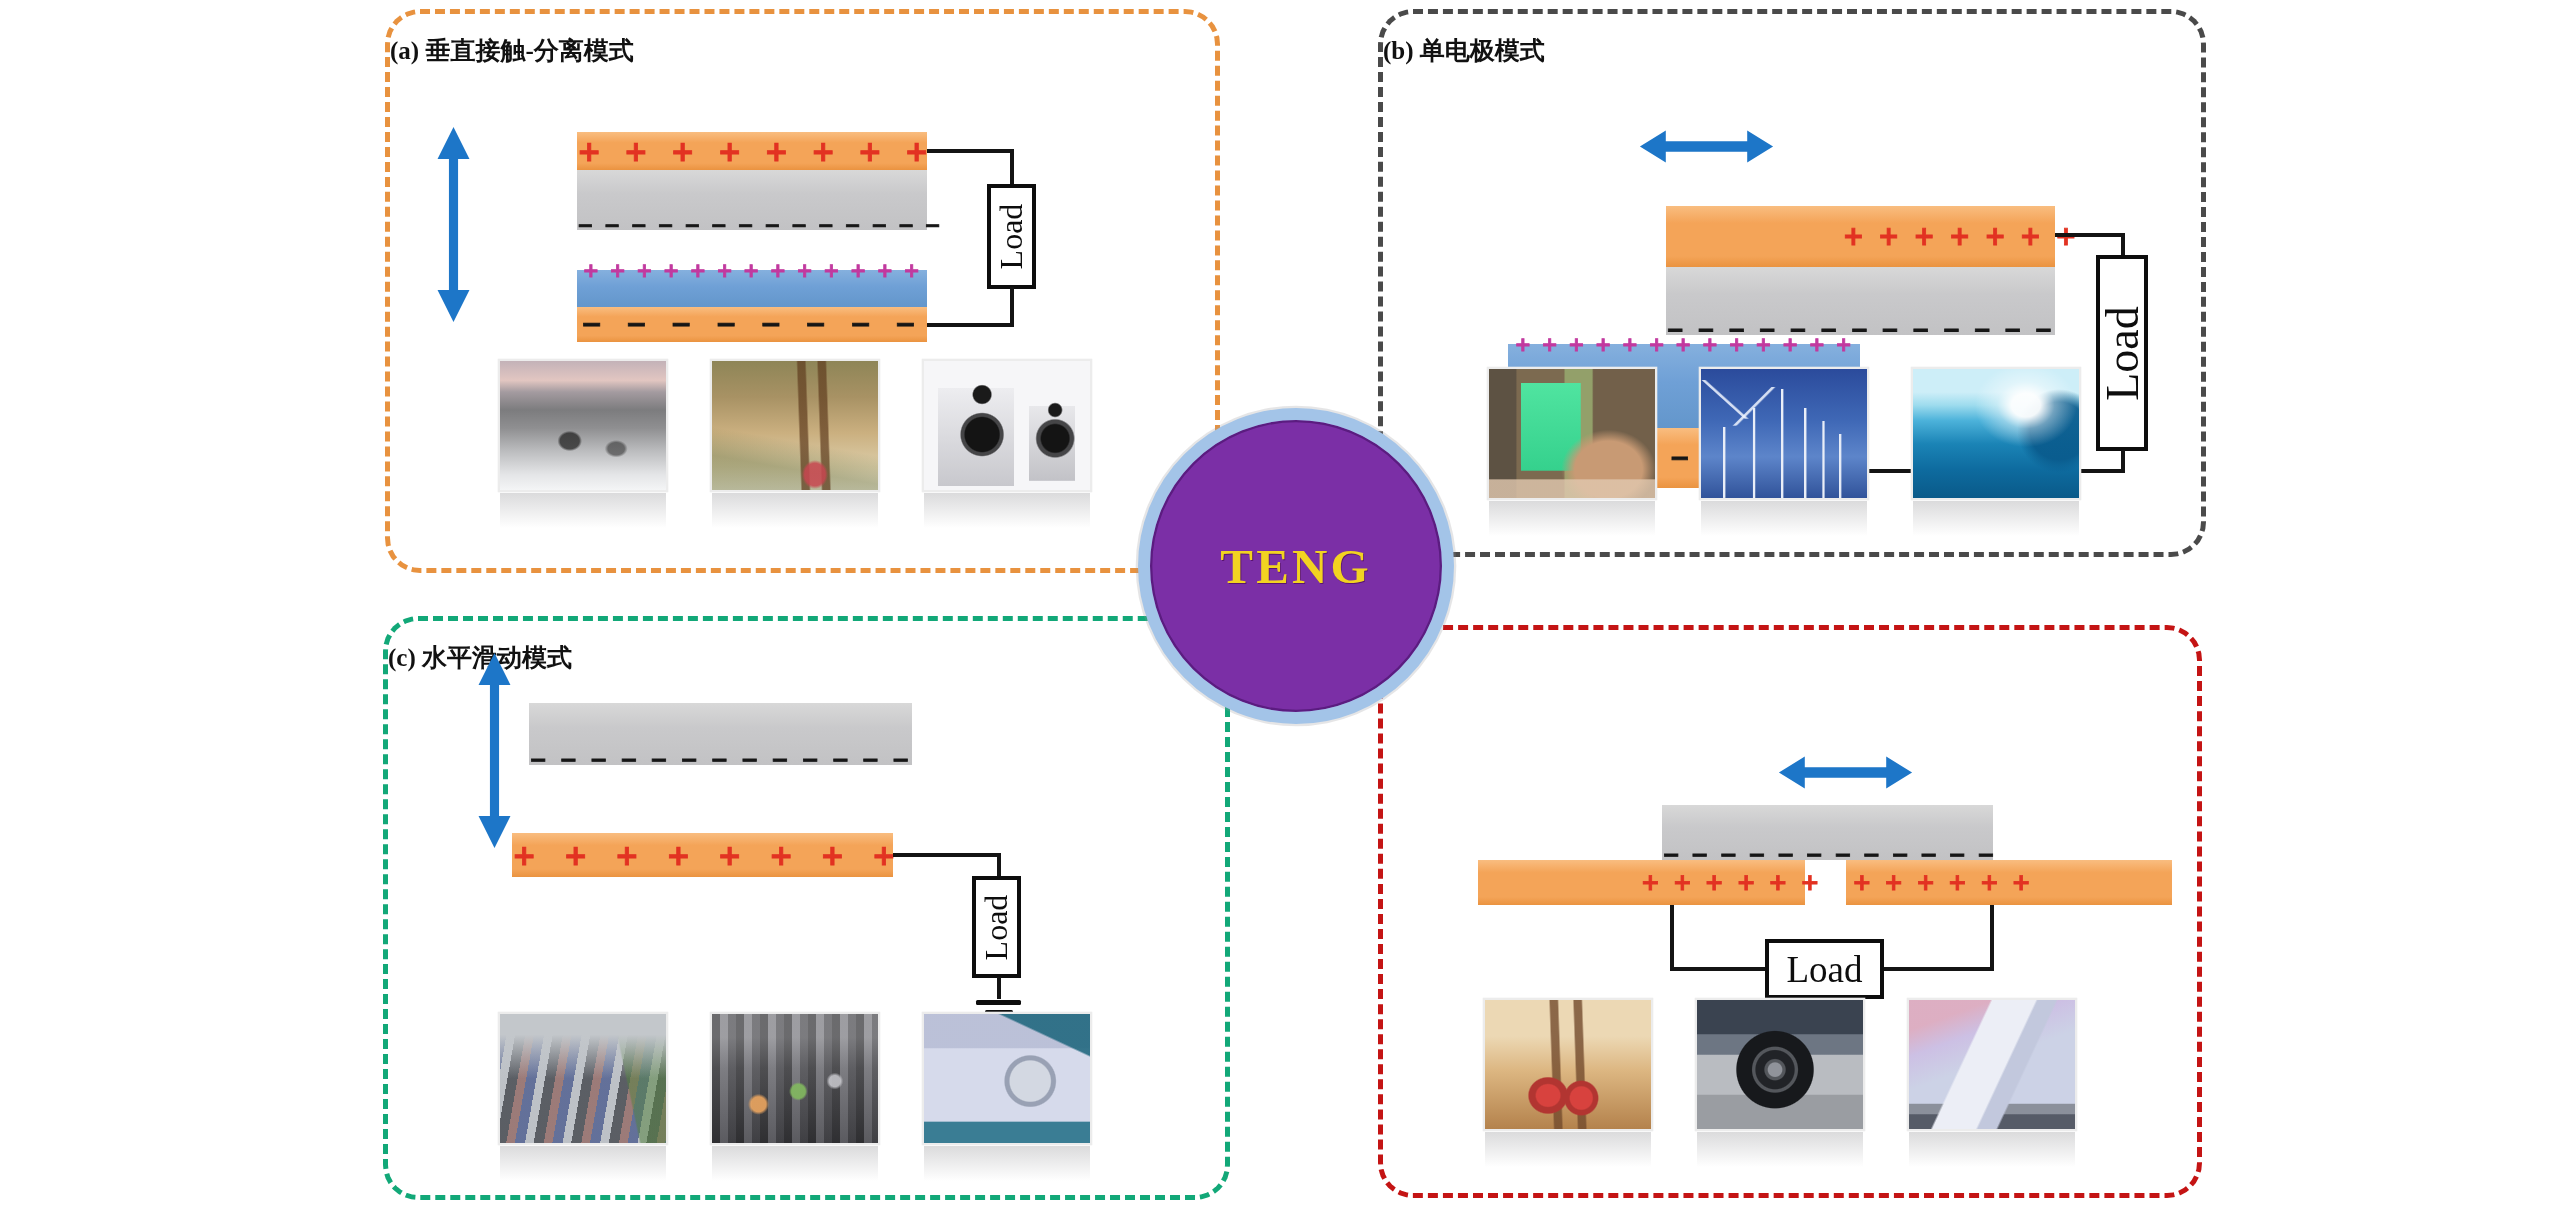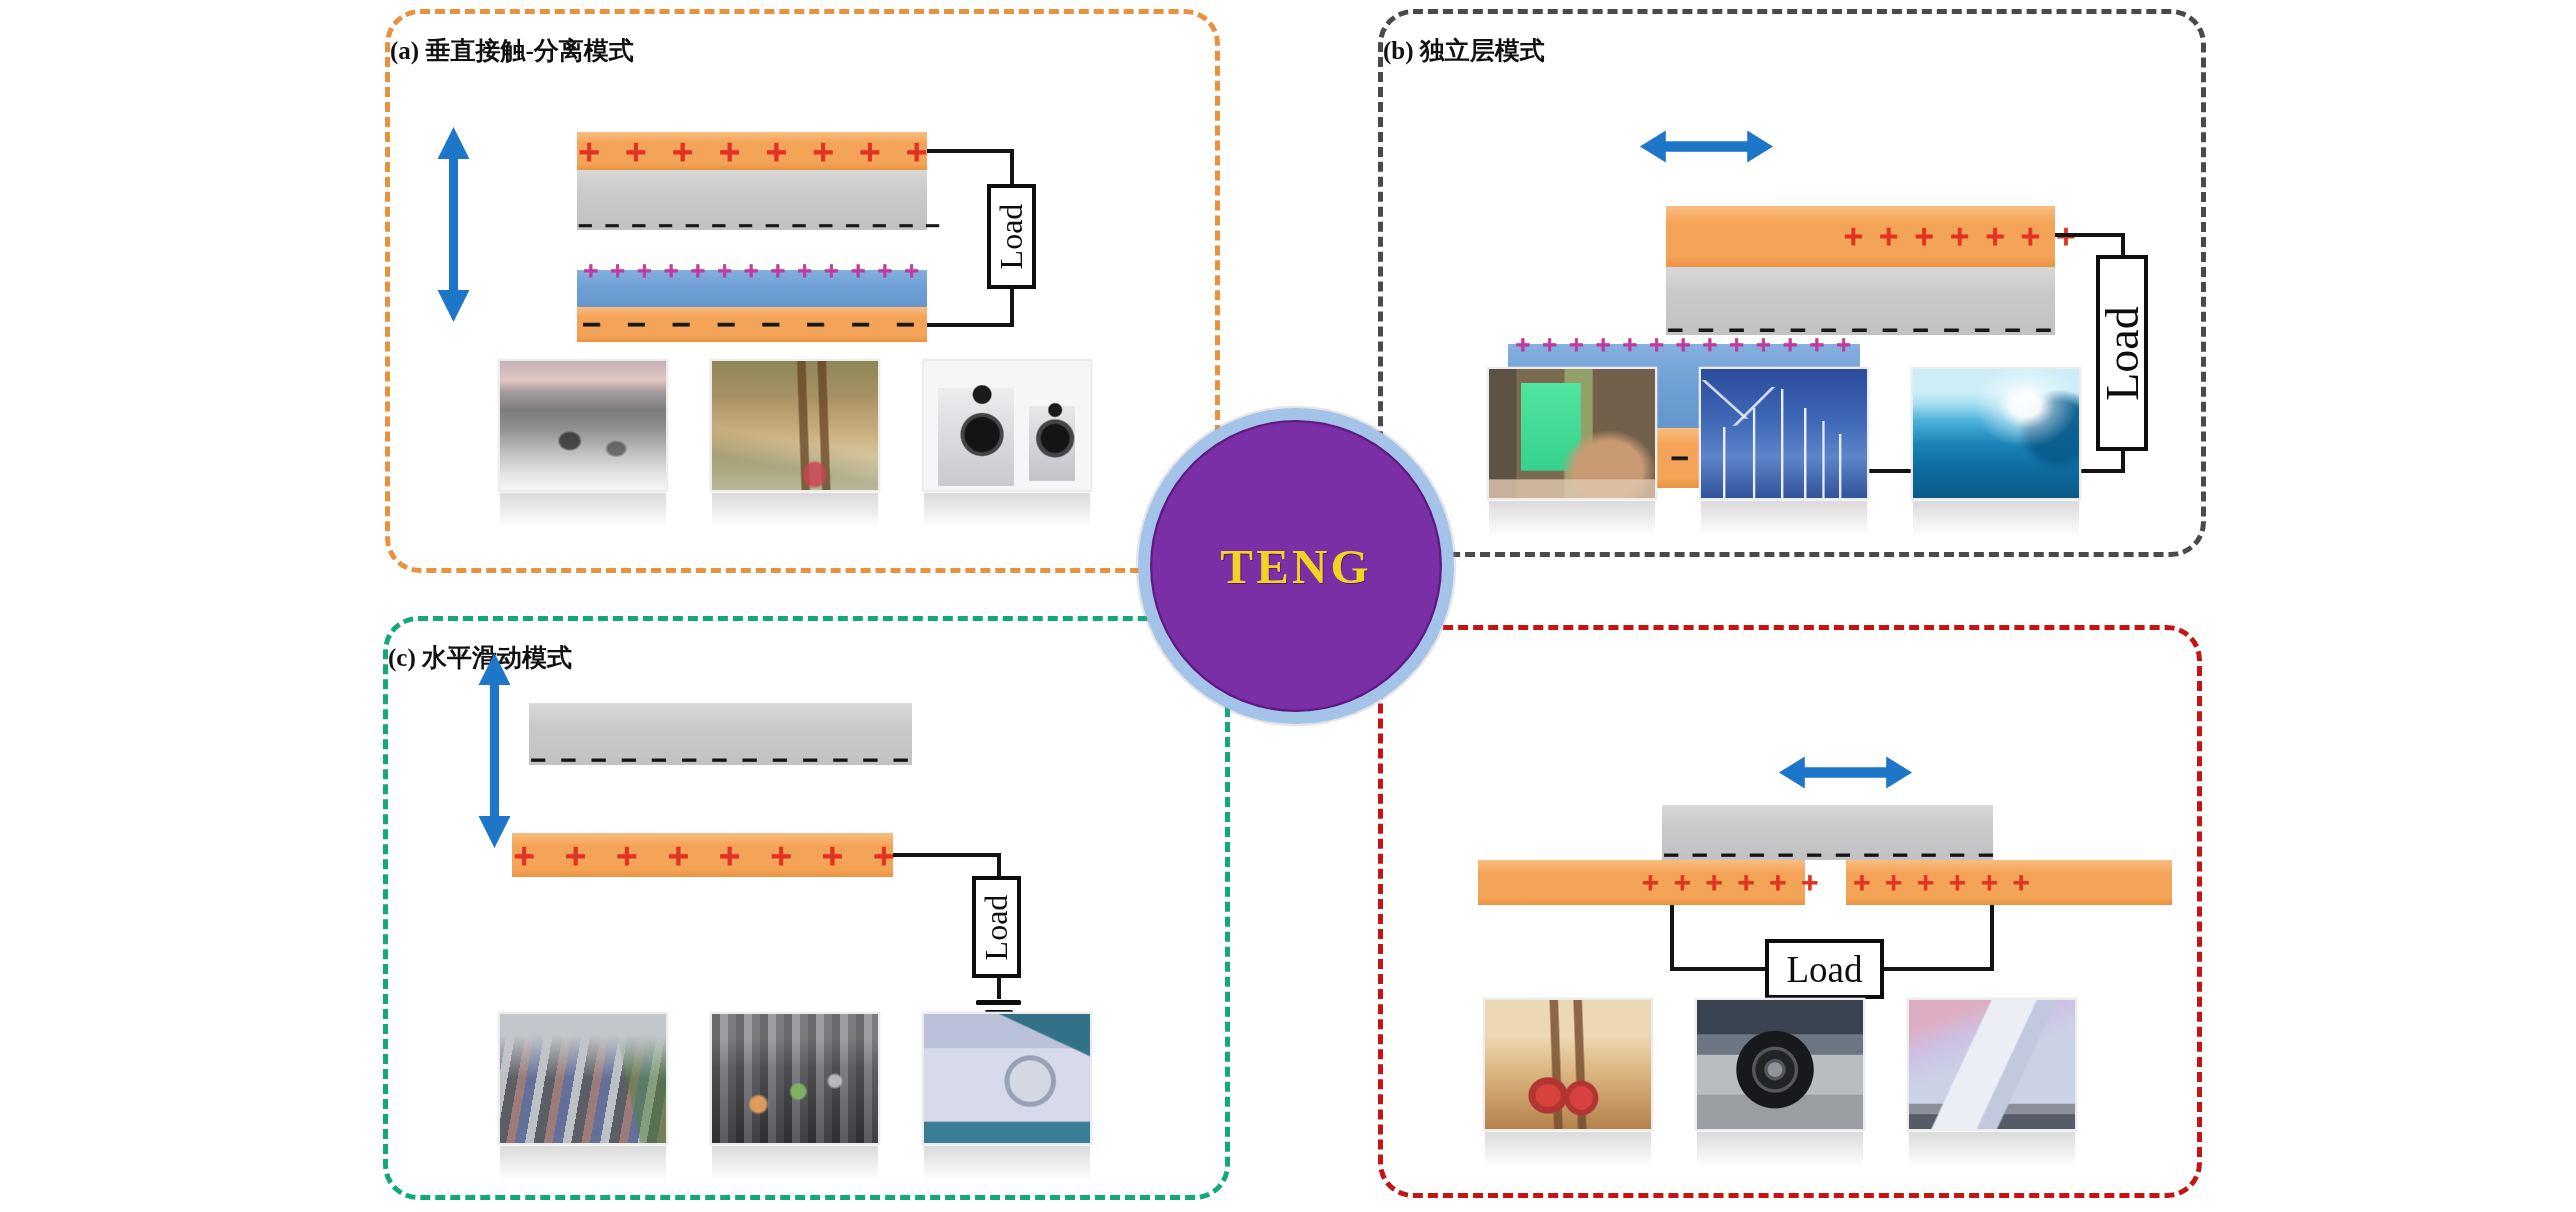--- a/index.html
+++ b/index.html
@@ -158,21 +158,21 @@
 
   <div class="photo ph-seashore" style="left:110px;top:347px" aria-label="seashore-scene"></div>
   <div class="photo ph-walking" style="left:322px;top:347px" aria-label="walking-runner"></div>
   <div class="photo ph-speakers" style="left:534px;top:347px" aria-label="loudspeakers"></div>
   <div class="refl" style="left:110px;top:479px"></div>
   <div class="refl" style="left:322px;top:479px"></div>
   <div class="refl" style="left:534px;top:479px"></div>
 </div>
 
 <div class="panel panel-b">
-  <div class="panel-title">(b) 独立层模式</div>
+  <div class="panel-title">(b) 单电极模式</div>
 
   <svg class="arrow" style="left:256px;top:115px" width="135" height="35" viewBox="0 0 175 46">
     <polygon points="0,23 34,2 34,16 141,16 141,2 175,23 141,44 141,30 34,30 34,44" fill="#1d76c8"></polygon>
   </svg>
 
   <div class="layer lay-orange" style="left:283px;top:192px;width:389px;height:61px">
     <div class="charges plus-red" style="top:0;left:auto;right:4.6px;width:208px;line-height:61px;font-size:26px;letter-spacing:2.3px">+ + + + + + +</div>
   </div>
   <div class="layer lay-gray" style="left:283px;top:253px;width:389px;height:68px">
     <div class="charges minus" style="bottom:-6.2px;line-height:23px;font-size:22px;letter-spacing:2.3px">− − − − − − − − − − − − −</div>

